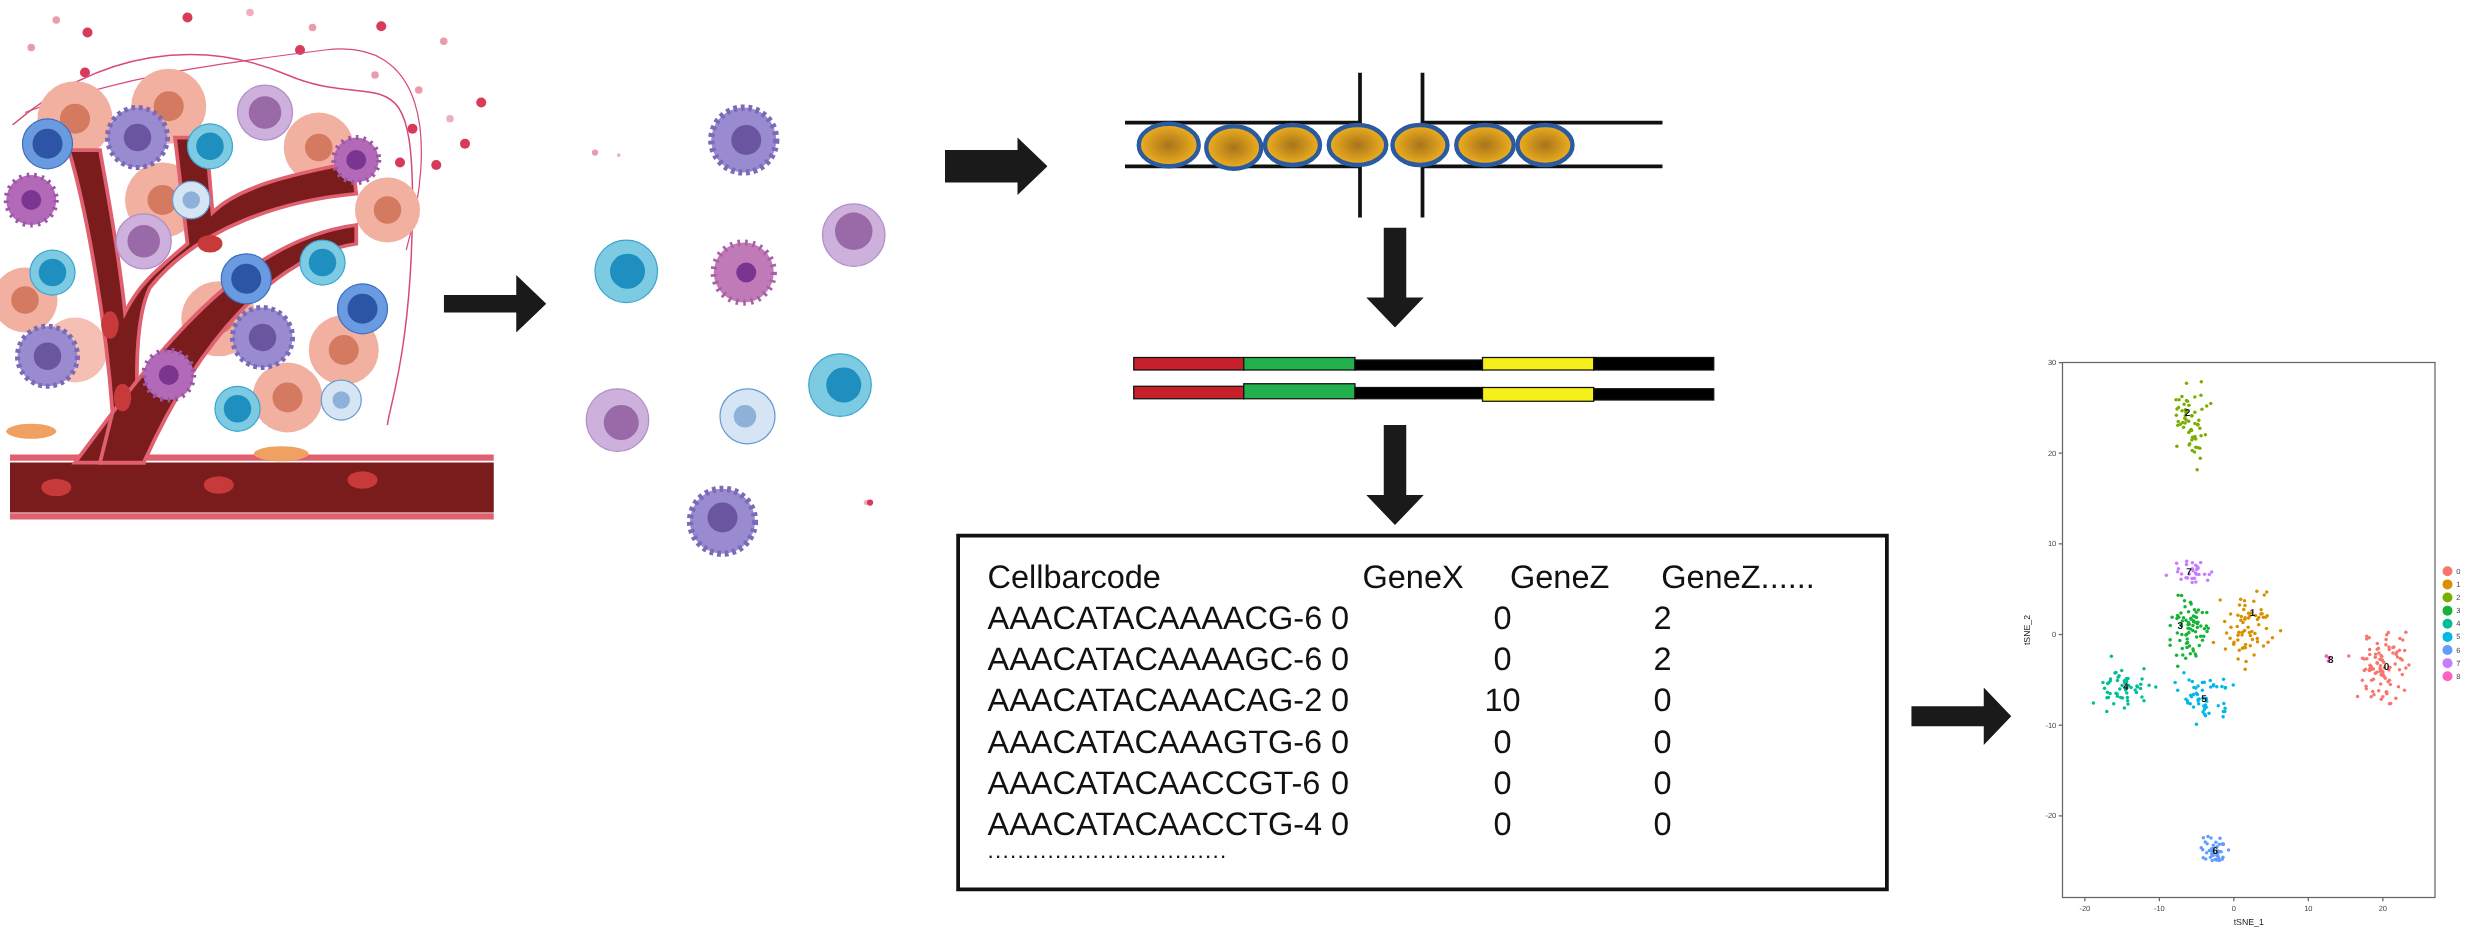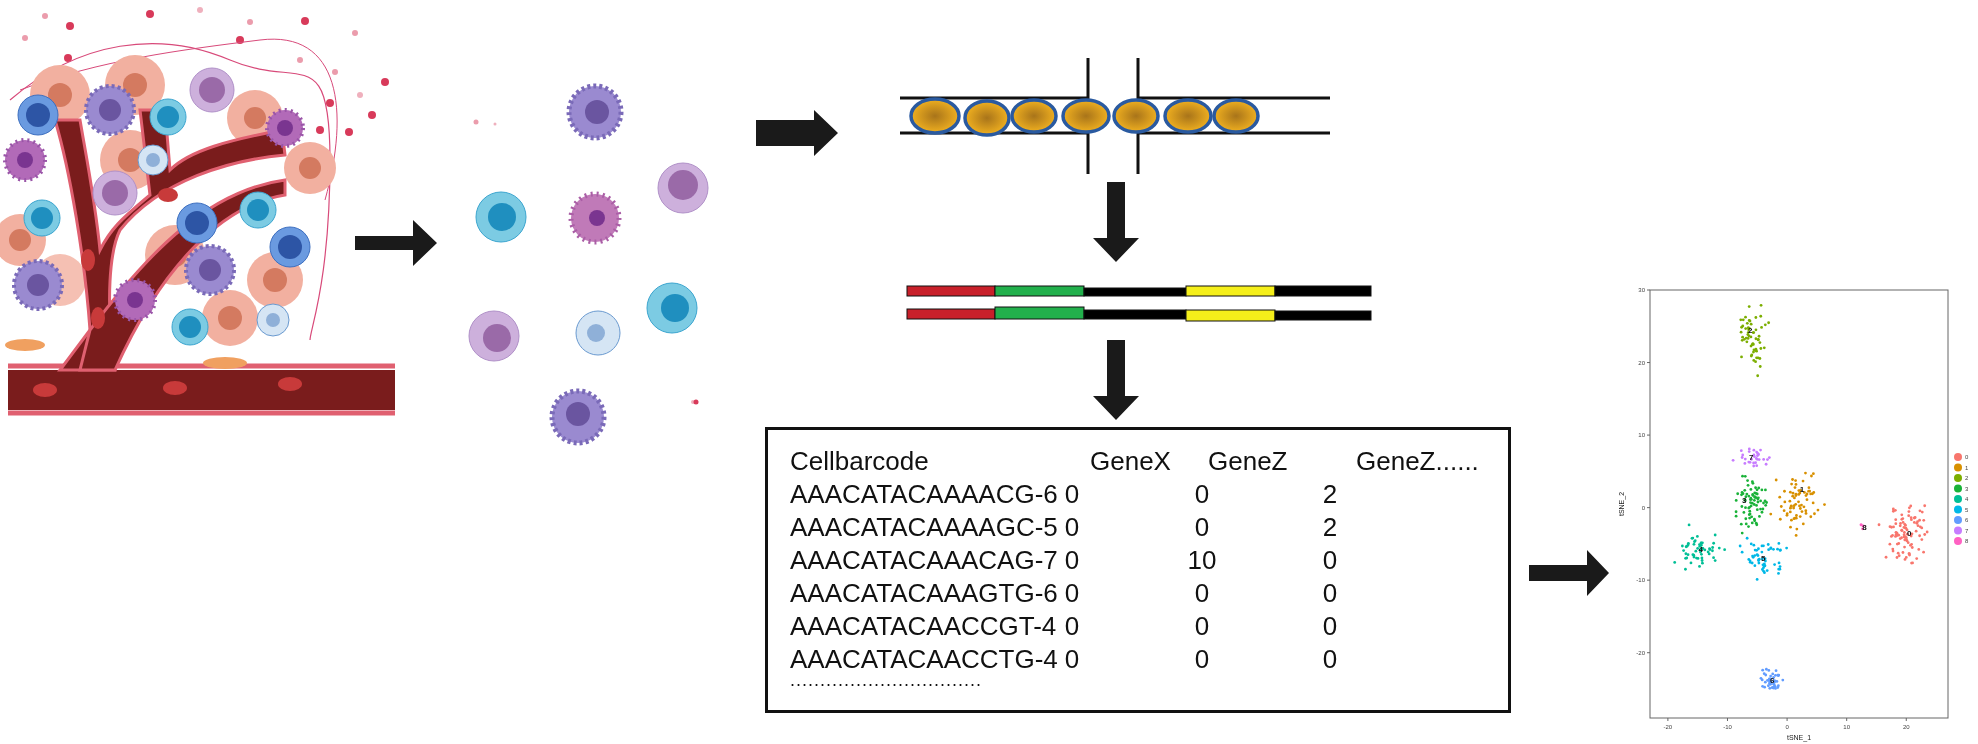--- a/index.html
+++ b/index.html
@@ -5,21 +5,21 @@
   html, body { margin:0; padding:0; background:#ffffff; }
   body { width:1978px; height:744px; position:relative; overflow:hidden; font-family:"Liberation Sans", sans-serif; }
   .abs { position:absolute; }
   svg { display:block; }
   #table-box { position:absolute; left:765px; top:427px; width:746px; height:286px; border:3px solid #111; box-sizing:border-box; background:#fff; }
   .trow { position:absolute; left:22px; height:30px; font-size:26px; color:#111; white-space:nowrap; }
   .tcell { position:absolute; top:0; }
   .c0 { left:0; }
   .c1 { left:300px;text-align:center; }
   .c2 { left:418px; }
-  .c3 { left:566px; }
+  .c3 { left:539px; }
   .num { width:40px; text-align:center; }
   .num.c1 { left:262px; } .num.c2 { left:392px; } .num.c3 { left:520px; }
   #tsne-wrap { position:absolute; left:1608px; top:282px; width:370px; height:462px; }
   .tick { font-size:6px; fill:#444; font-family:"Liberation Sans", sans-serif; }
   .axlab { font-size:7px; fill:#222; font-family:"Liberation Sans", sans-serif; }
   .clab { font-size:8px; font-weight:bold; fill:#111; font-family:"Liberation Sans", sans-serif; }
 </style>
 </head>
 <body>
 
@@ -255,39 +255,39 @@
     <span class="tcell c3">GeneZ......</span>
   </div>
   <div id="matrix-body">
       <div class="trow" style="top: 49px;">
         <span class="tcell c0">AAACATACAAAACG-6</span>
         <span class="tcell c1 num">0</span>
         <span class="tcell c2 num">0</span>
         <span class="tcell c3 num">2</span>
       </div>
       <div class="trow" style="top: 82px;">
-        <span class="tcell c0">AAACATACAAAAGC-5</span>
+        <span class="tcell c0">AAACATACAAAAGC-6</span>
         <span class="tcell c1 num">0</span>
         <span class="tcell c2 num">0</span>
         <span class="tcell c3 num">2</span>
       </div>
       <div class="trow" style="top: 115px;">
-        <span class="tcell c0">AAACATACAAACAG-7</span>
+        <span class="tcell c0">AAACATACAAACAG-2</span>
         <span class="tcell c1 num">0</span>
         <span class="tcell c2 num">10</span>
         <span class="tcell c3 num">0</span>
       </div>
       <div class="trow" style="top: 148px;">
         <span class="tcell c0">AAACATACAAAGTG-6</span>
         <span class="tcell c1 num">0</span>
         <span class="tcell c2 num">0</span>
         <span class="tcell c3 num">0</span>
       </div>
       <div class="trow" style="top: 181px;">
-        <span class="tcell c0">AAACATACAACCGT-4</span>
+        <span class="tcell c0">AAACATACAACCGT-6</span>
         <span class="tcell c1 num">0</span>
         <span class="tcell c2 num">0</span>
         <span class="tcell c3 num">0</span>
       </div>
       <div class="trow" style="top: 214px;">
         <span class="tcell c0">AAACATACAACCTG-4</span>
         <span class="tcell c1 num">0</span>
         <span class="tcell c2 num">0</span>
         <span class="tcell c3 num">0</span>
       </div>

